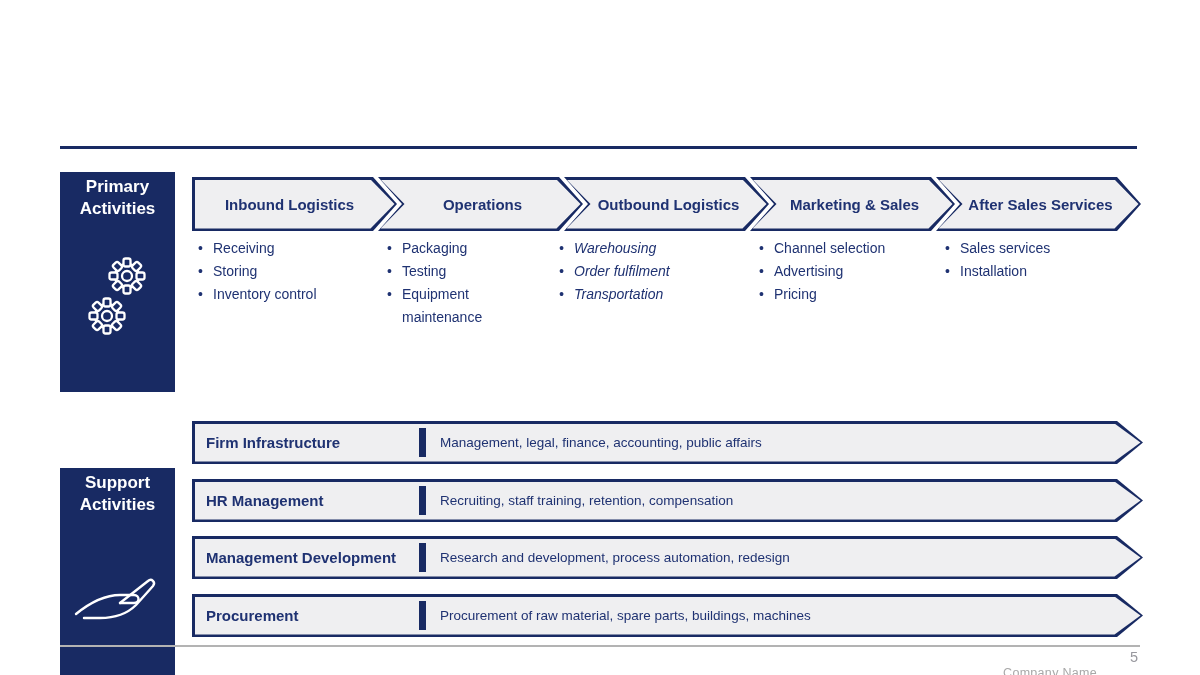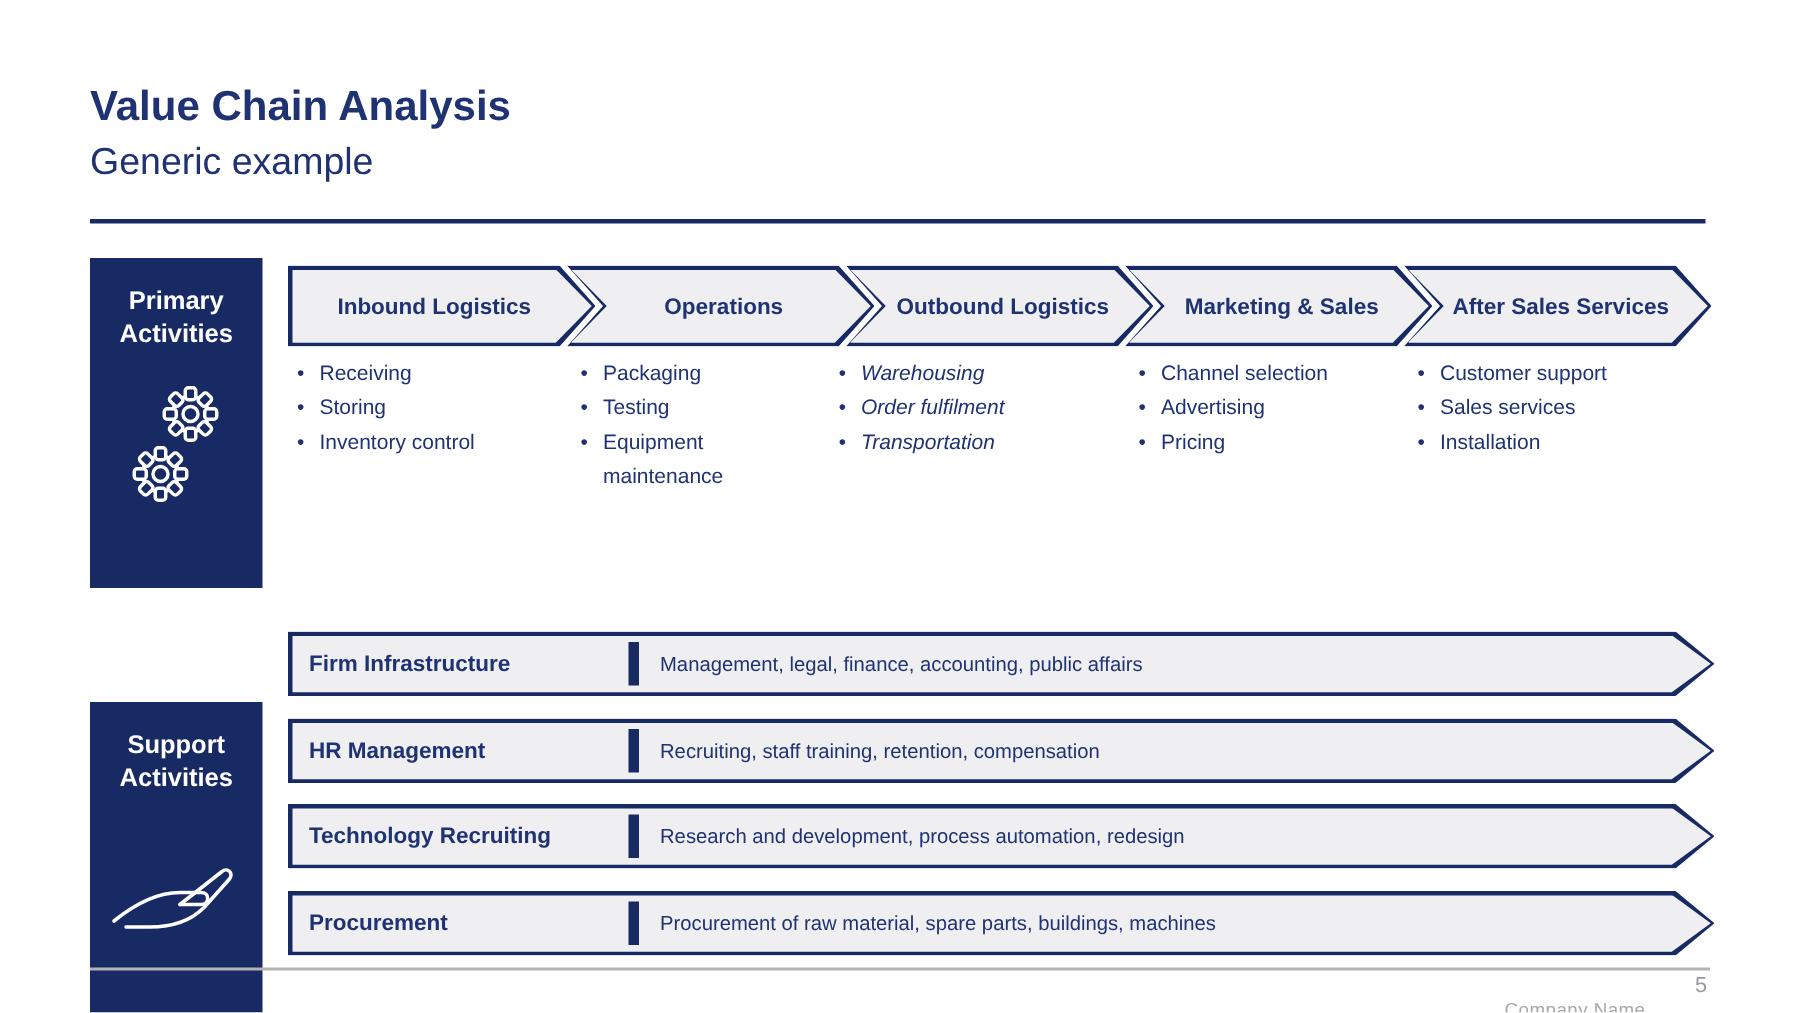--- a/index.html
+++ b/index.html
@@ -16,21 +16,21 @@
   
   .title-block{position:absolute;left:60px;top:55px;}
   .title-block h1{font-size:28px;font-weight:bold;color:var(--navy-text);line-height:1.15;}
   .title-block h2{font-size:25px;font-weight:normal;color:var(--navy-text);line-height:1.15;margin-top:7px;}
   .title-rule{position:absolute;left:60px;top:146px;width:1077px;height:3px;background:var(--navy);}
 
   
   .sidebar{position:absolute;left:60px;width:115px;background:var(--navy);color:#fff;text-align:center;}
   .sidebar.primary{top:172px;height:220px;}
   .sidebar.support{top:420px;height:217px;margin-top:48px;}
-  .sidebar .side-label{display:block;padding-top:18px;font-size:17px;font-weight:bold;line-height:1.32;}
+  .sidebar .side-label{display:block;padding-top:4px;font-size:17px;font-weight:bold;line-height:1.32;}
   .sidebar svg{position:absolute;left:50%;transform:translateX(-50%);}
   .sidebar.primary svg{top:78px;}
   .sidebar.support svg{top:100px;}
 
   
   .chev{position:absolute;top:177px;height:54px;width:205px;}
   .chev-outer{position:absolute;inset:0;background:var(--navy);
     clip-path:polygon(0 0,calc(100% - 24px) 0,100% 50%,calc(100% - 24px) 100%,0 100%,24px 50%);}
   .chev.first .chev-outer{clip-path:polygon(0 0,calc(100% - 24px) 0,100% 50%,calc(100% - 24px) 100%,0 100%);}
   .chev-inner{position:absolute;inset:2.5px;background:var(--gray-fill);
@@ -65,24 +65,20 @@
   .footer-company{position:absolute;left:945px;top:666px;width:152px;text-align:right;
     font-size:12.5px;color:var(--footer-gray);letter-spacing:.3px;}
   .footer-page{position:absolute;left:1122px;top:649px;width:24px;text-align:center;
     font-size:14.5px;color:#98989e;}
 </style>
 </head>
 <body>
 
 <div class="slide">
 
-  <div class="title-block">
-    <h1>Value Chain Analysis</h1>
-    <h2>Generic example</h2>
-  </div>
   <div class="title-rule"></div>
 
   <div class="sidebar primary">
     <span class="side-label">Primary Activities</span>
     <svg width="78" height="100" viewBox="0 0 78 100">
       <g transform="translate(48,26)">
         <circle r="12" fill="none" stroke="#fff" stroke-width="2.3"></circle>
         <g fill="#182a63" stroke="#fff" stroke-width="2.3">
           <rect x="-3.5" y="-17.5" width="7" height="8" rx="2" transform="rotate(0)"></rect>
           <rect x="-3.5" y="-17.5" width="7" height="8" rx="2" transform="rotate(45)"></rect>
@@ -152,21 +148,20 @@
     <li>Warehousing</li>
     <li>Order fulfilment</li>
     <li>Transportation</li>
   </ul>
   <ul class="bullets b3">
     <li>Channel selection</li>
     <li>Advertising</li>
     <li>Pricing</li>
   </ul>
   <ul class="bullets b4">
-    <li>Customer support</li>
     <li>Sales services</li>
     <li>Installation</li>
   </ul>
 
   <div class="sidebar support">
     <span class="side-label">Support Activities</span>
     <svg width="96" height="64" viewBox="0 0 96 64">
       <g fill="none" stroke="#fff" stroke-width="2.4" stroke-linecap="round" stroke-linejoin="round">
         <path d="M6 46 C22 33 36 27 50 27 L64 27 C70 27 70 35 64 35 L50 35"></path>
         <path d="M50 35 L78 13 C81.5 10 86 14 83 18 L66 37 C57 46 44 50 30 50 L14 50"></path>
@@ -184,21 +179,21 @@
   <div class="srow r1">
     <div class="srow-outer"></div>
     <div class="srow-inner"></div>
     <span class="srow-label">HR Management</span>
     <div class="srow-divider"></div>
     <span class="srow-desc">Recruiting, staff training, retention, compensation</span>
   </div>
   <div class="srow r2">
     <div class="srow-outer"></div>
     <div class="srow-inner"></div>
-    <span class="srow-label">Technology Recruiting</span>
+    <span class="srow-label">Management Development</span>
     <div class="srow-divider"></div>
     <span class="srow-desc">Research and development, process automation, redesign</span>
   </div>
   <div class="srow r3">
     <div class="srow-outer"></div>
     <div class="srow-inner"></div>
     <span class="srow-label">Procurement</span>
     <div class="srow-divider"></div>
     <span class="srow-desc">Procurement of raw material, spare parts, buildings, machines</span>
   </div>

